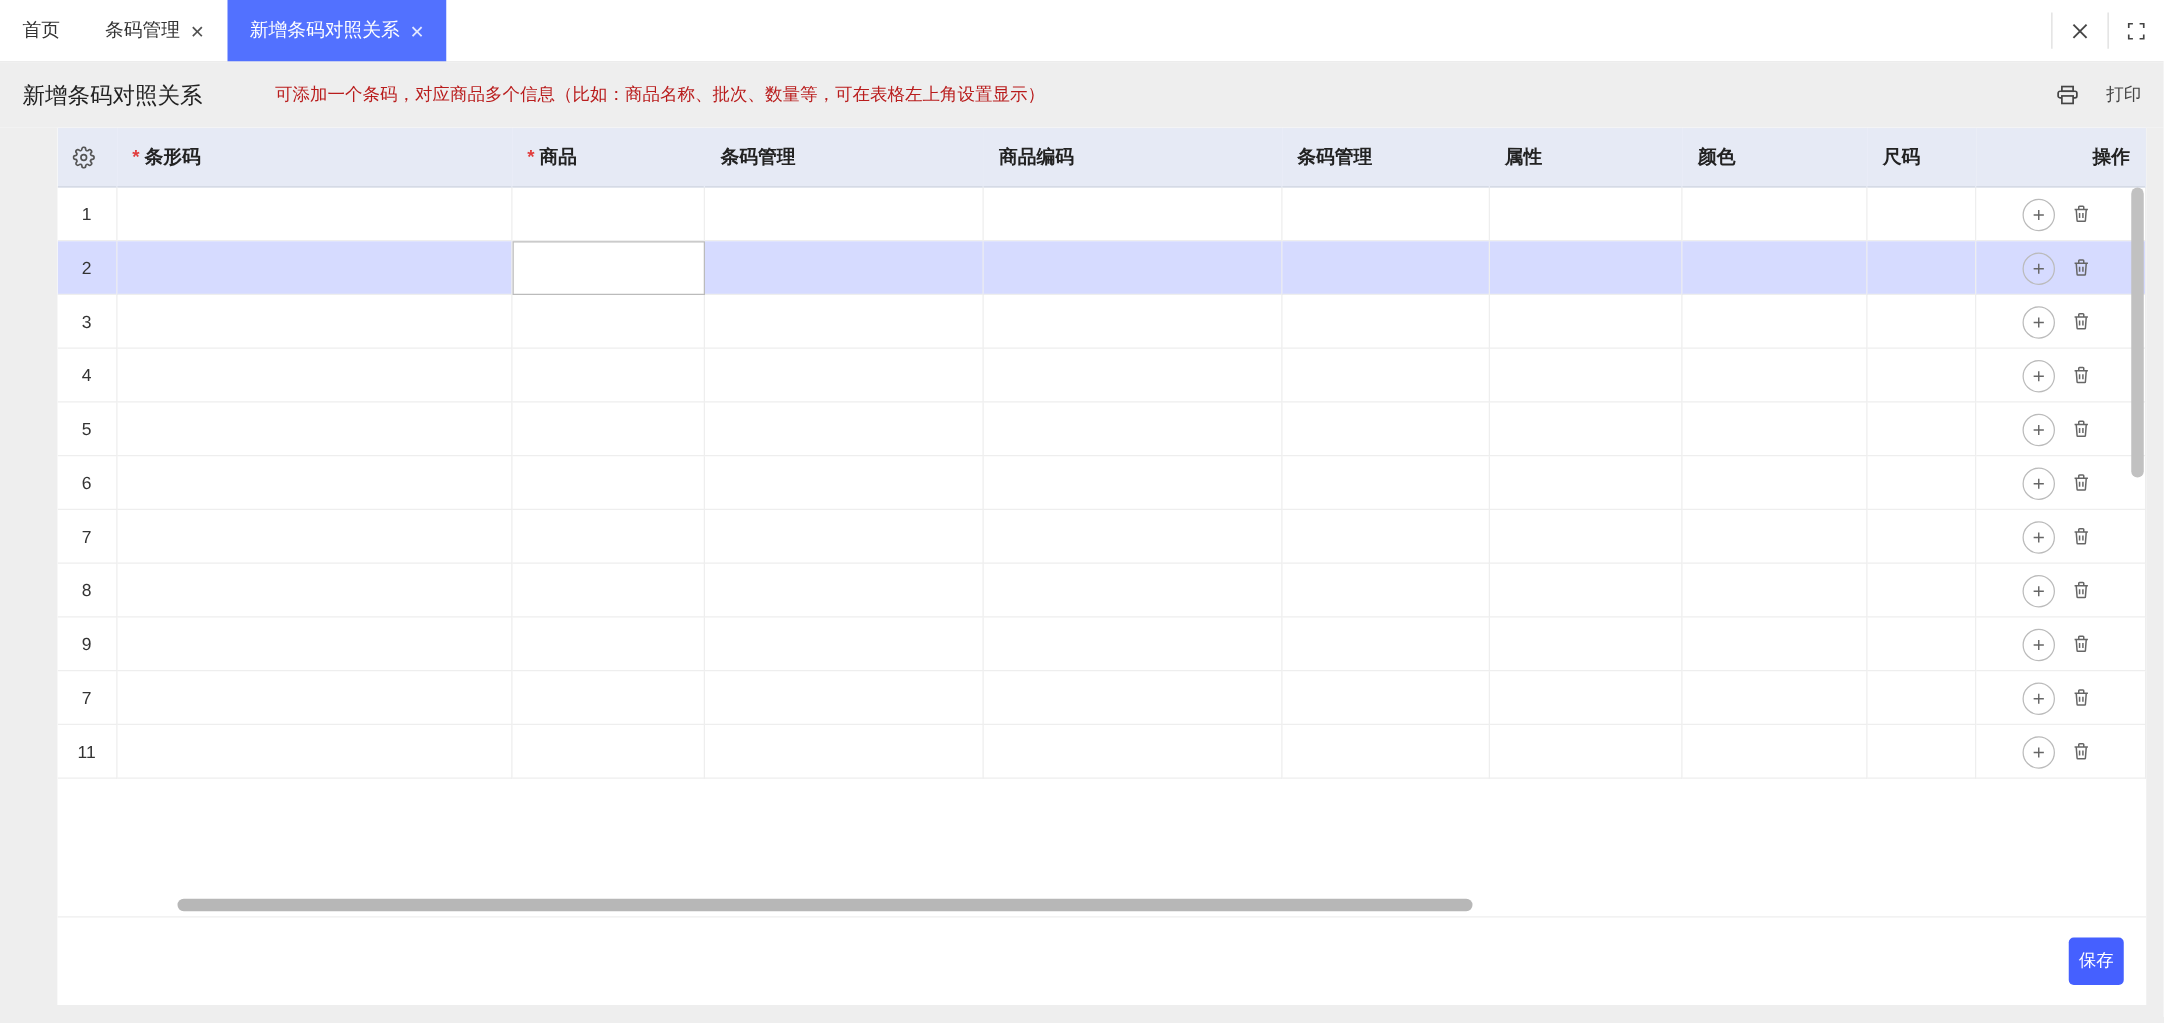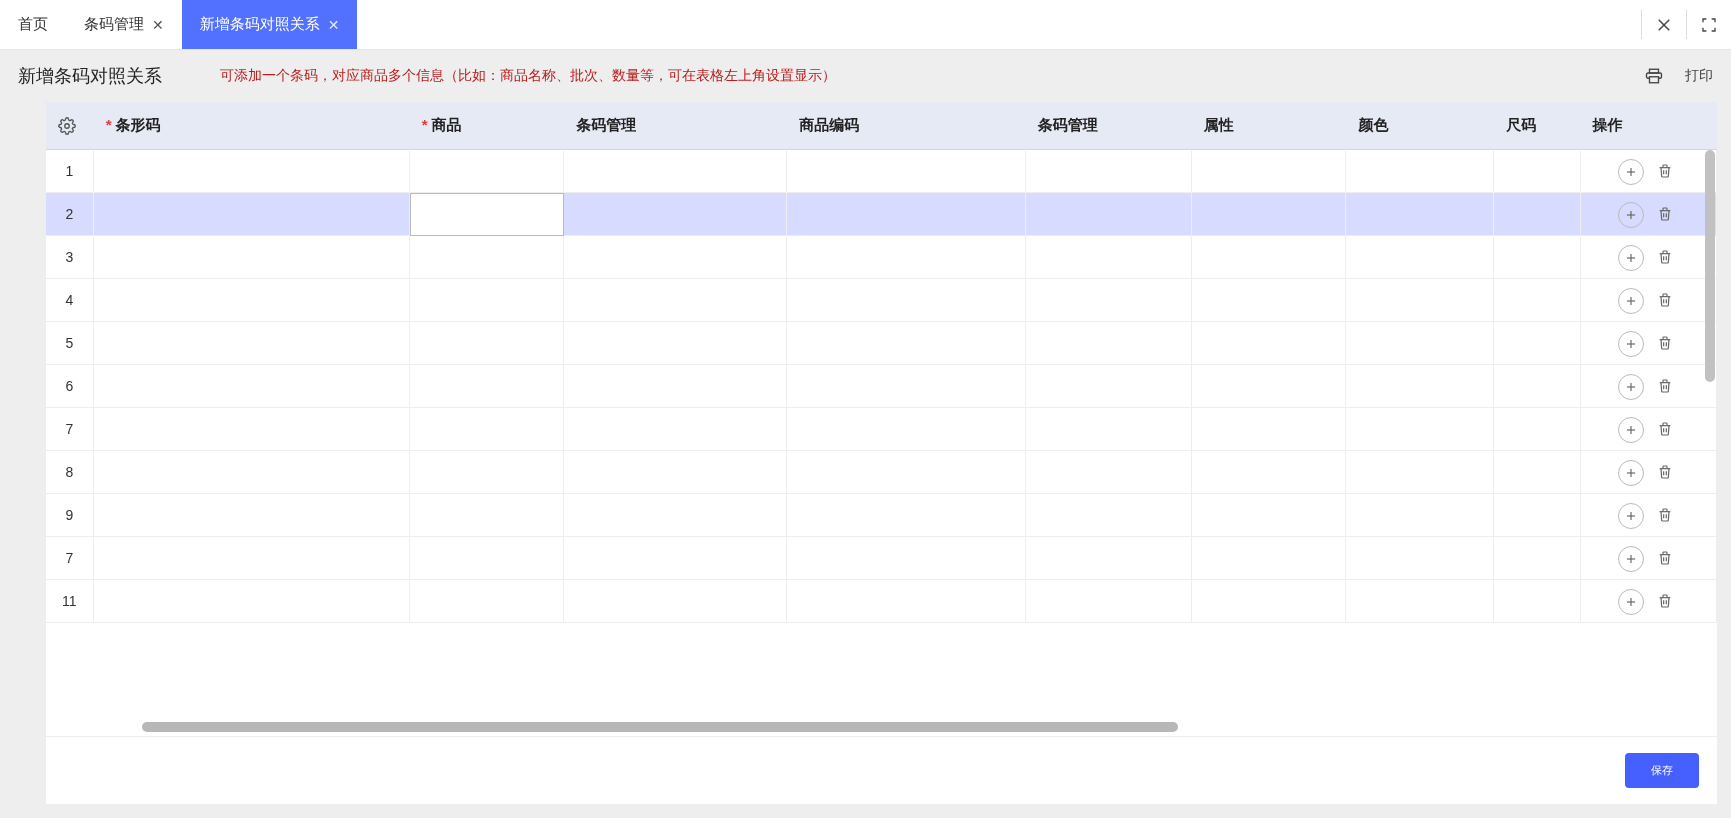--- a/index.html
+++ b/index.html
@@ -23,21 +23,21 @@
   .print-btn { display: flex; align-items: center; gap: 22px; color: #444; cursor: pointer; font-size: 14px; }
 
   
   .content { flex: 1; background: #eeeeee; padding: 0 14px 14px 14px; display: flex; flex-direction: column; overflow: hidden; }
   .table-card { background: #fff; flex: 1; display: flex; flex-direction: column; overflow: hidden; position: relative; margin-left: 32px; }
 
   
   .table-wrap { flex: 1; overflow: hidden; position: relative; }
   table { border-collapse: separate; border-spacing: 0; width: 100%; table-layout: fixed; }
   thead th { background: #e6eaf5; font-weight: 700; font-size: 15px; color: #222; text-align: left; padding: 14px 12px; border-bottom: 1px solid #d0d5e0; border-right: 1px solid #e6eaf5; white-space: nowrap; }
-  thead th.center { text-align: left; }
+  thead th.center { text-align: right; }
   tbody td { border-bottom: 1px solid #eee; border-right: 1px solid #eee; padding: 0 12px; height: 43px; font-size: 14px; color: #333; }
   tbody td.rownum { text-align: center; color: #333; }
   tbody tr.selected td { background: #d6dbff; }
   tbody tr.selected td.editing { background: #fff; border: 1px solid #bbb; }
   tbody td.actions { text-align: center; }
   .req { color: #e13c3c; margin-right: 4px; }
   .col-gear { width: 42px; }
   .col-barcode { width: 278px; }
   .col-product { width: 136px; }
   .col-code { width: 196px; }
@@ -52,21 +52,21 @@
   .row-icon-btn.add { border: 1px solid #bbb; }
   .row-icon-btn + .row-icon-btn { margin-left: 8px; }
 
   
   .vscroll { position: absolute; right: 2px; top: 48px; width: 10px; height: 232px; background: #c1c1c1; border-radius: 6px; }
   .hscroll-track { height: 18px; display: flex; align-items: center; }
   .hscroll-thumb { height: 10px; background: #b7b7b7; border-radius: 6px; margin-left: 96px; width: 62%; }
 
   
   .footer { background: #fff; padding: 16px 18px; display: flex; justify-content: flex-end; border-top: 1px solid #eee; }
-  .save-btn { background: #4560ff; color: #fff; border: none; padding: 10px 26px; font-size: 11px; border-radius: 4px; cursor: pointer; }
+  .save-btn { background: #4560ff; color: #fff; border: none; padding: 10px 8px; font-size: 14px; border-radius: 4px; cursor: pointer; }
 
   svg { display: block; }
 </style>
 </head>
 <body>
 
 <div class="tabs-bar">
   <div class="tab">
     <span>首页</span>
   </div>

